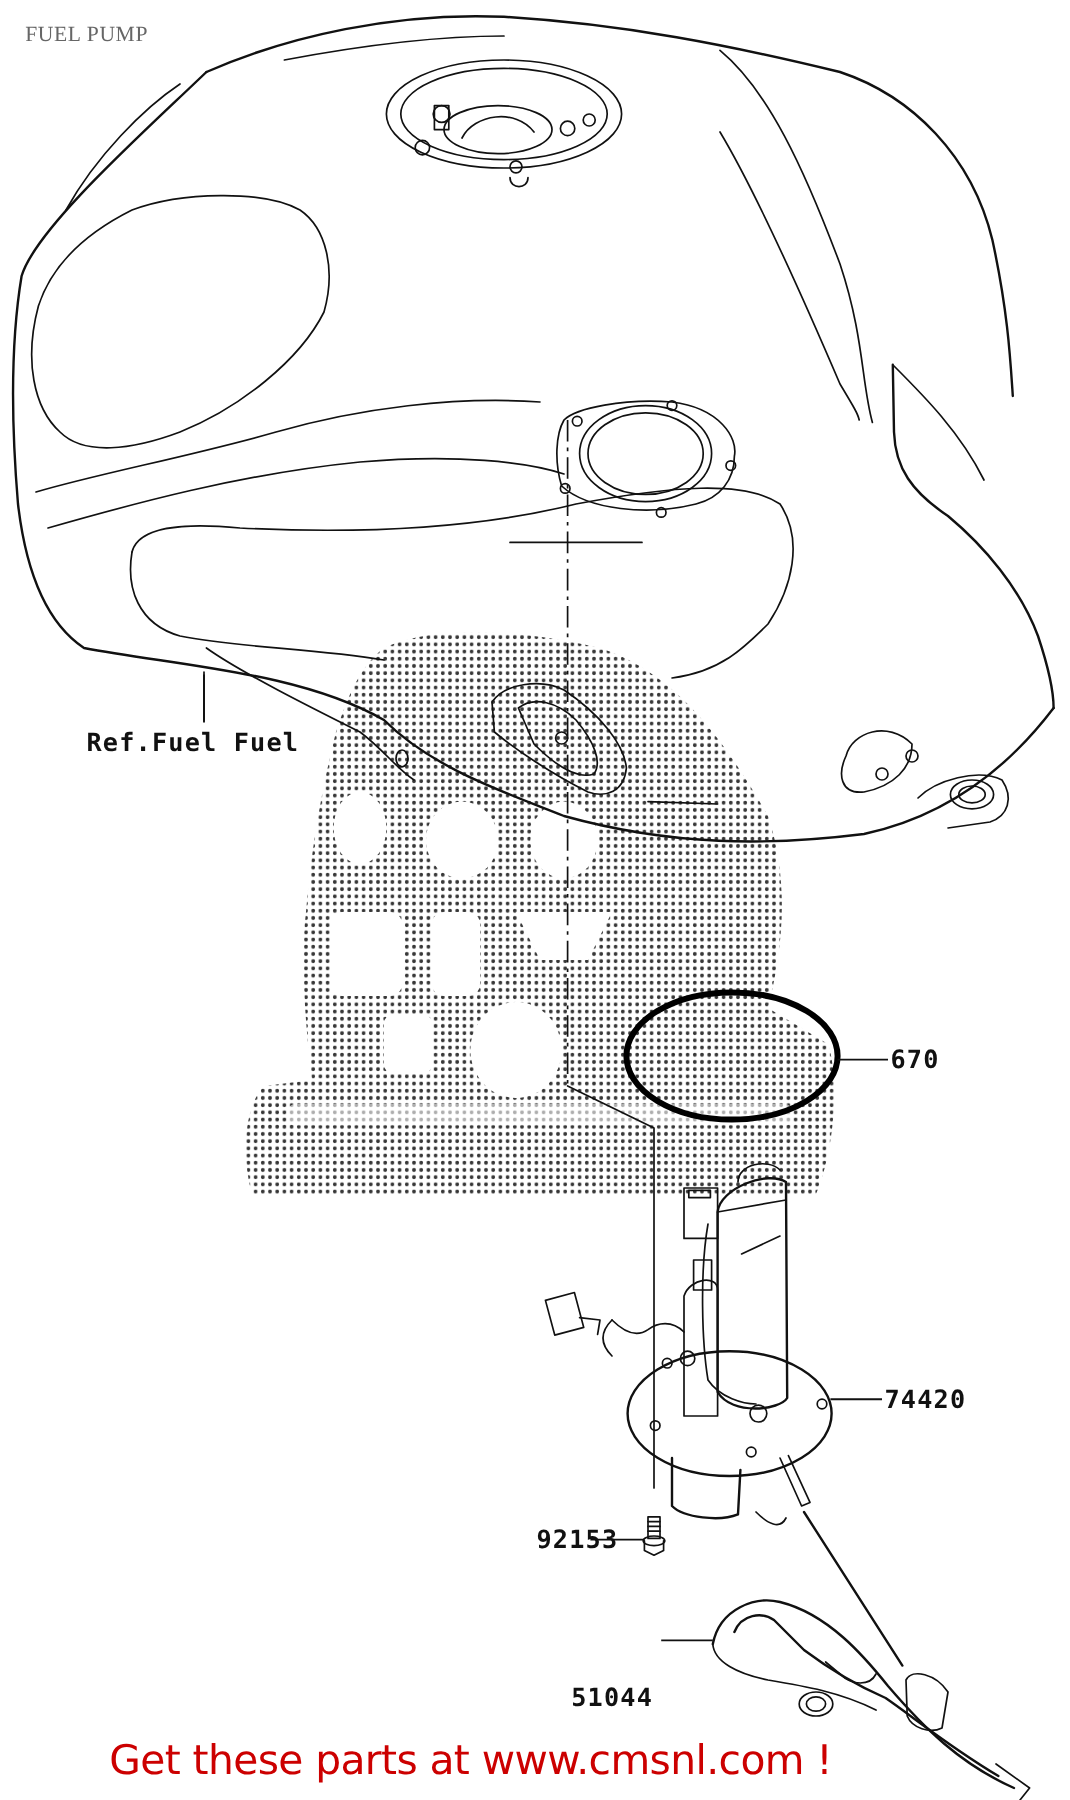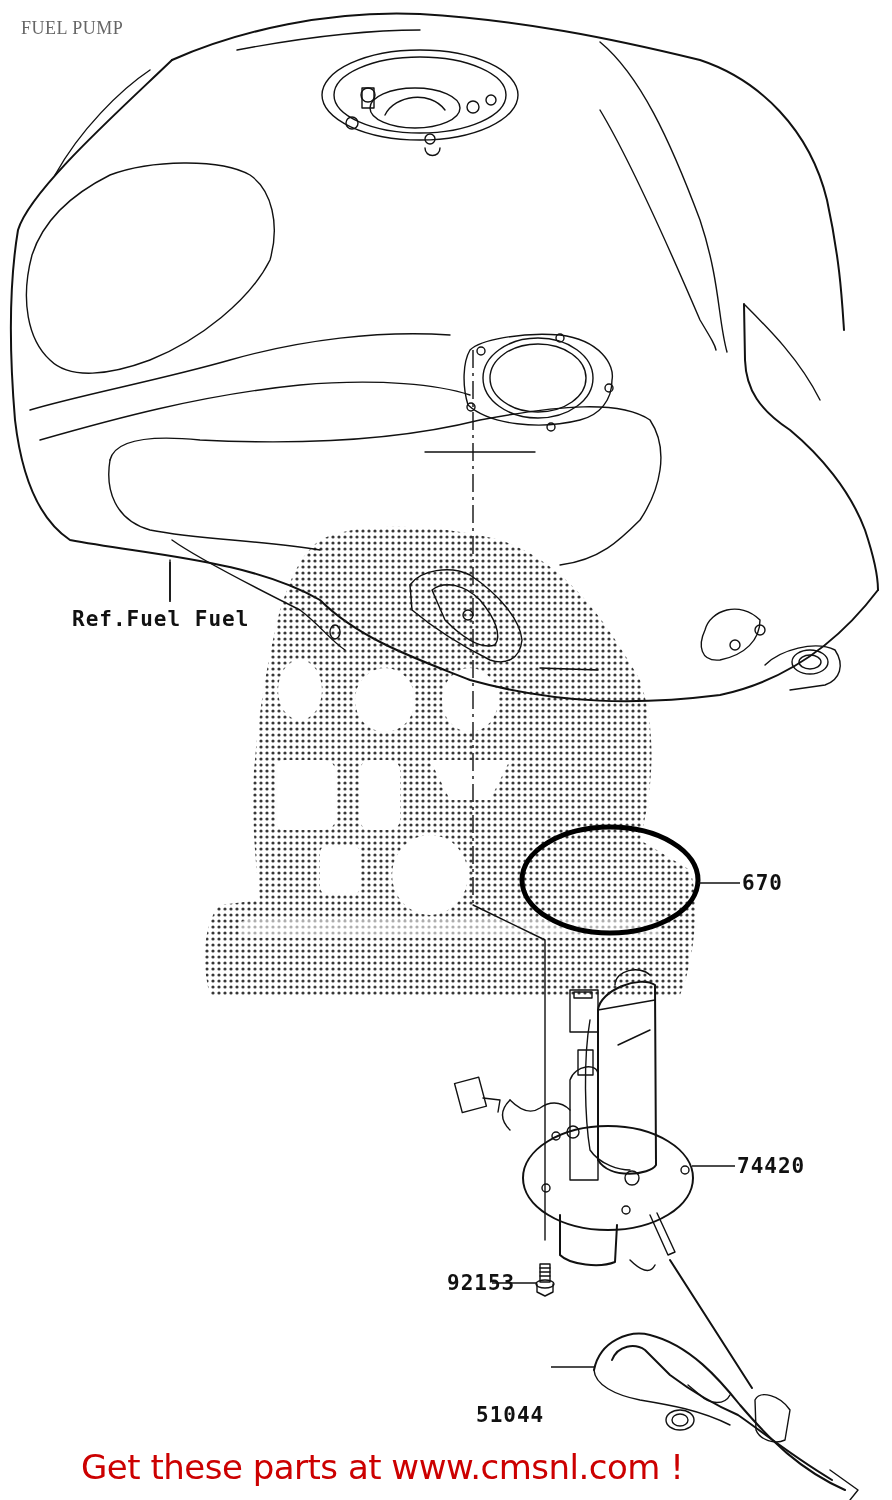--- a/index.html
+++ b/index.html
@@ -1,20 +1,20 @@
 <!DOCTYPE html>
 <html><head>
   <meta charset="utf-8">
   <style>
     html, body { margin: 0; padding: 0; background: #ffffff; }
     body { width: 892px; height: 1500px; position: relative; overflow: hidden; font-family: "DejaVu Sans", sans-serif; }
     .title { position: absolute; left: 21px; top: 18px; font-family: Liberation Serif, serif; font-size: 18px; color: #666666; letter-spacing: 0.5px; }
     .diagram { position: absolute; left: 0; top: 0; width: 892px; height: 1500px; }
     .label { position: absolute; font-family: "DejaVu Sans Mono", "Liberation Mono", monospace; font-weight: bold; font-size: 21px; color: #111111; letter-spacing: 1px; white-space: nowrap; }
-    .footer { position: absolute; left: 81px; top: 1447px; font-family: "DejaVu Sans", sans-serif; font-size: 34px; color: #cc0000; white-space: nowrap; letter-spacing: -0.5px; }
+    .footer { position: absolute; left: 91px; top: 1447px; font-family: "DejaVu Sans", sans-serif; font-size: 34px; color: #cc0000; white-space: nowrap; letter-spacing: -0.5px; }
     svg .ln { fill: none; stroke: #111; stroke-width: 2; stroke-linecap: round; stroke-linejoin: round; }
     svg .thin { fill: none; stroke: #111; stroke-width: 1.4; stroke-linecap: round; stroke-linejoin: round; }
     svg .thick { fill: none; stroke: #000; stroke-width: 5; }
     svg .lead { fill: none; stroke: #111; stroke-width: 1.6; }
     svg .dash { fill: none; stroke: #111; stroke-width: 1.4; stroke-dasharray: 18 5 3 5; }
   </style>
 </head>
 <body>
 
 <div class="title">FUEL PUMP</div>

